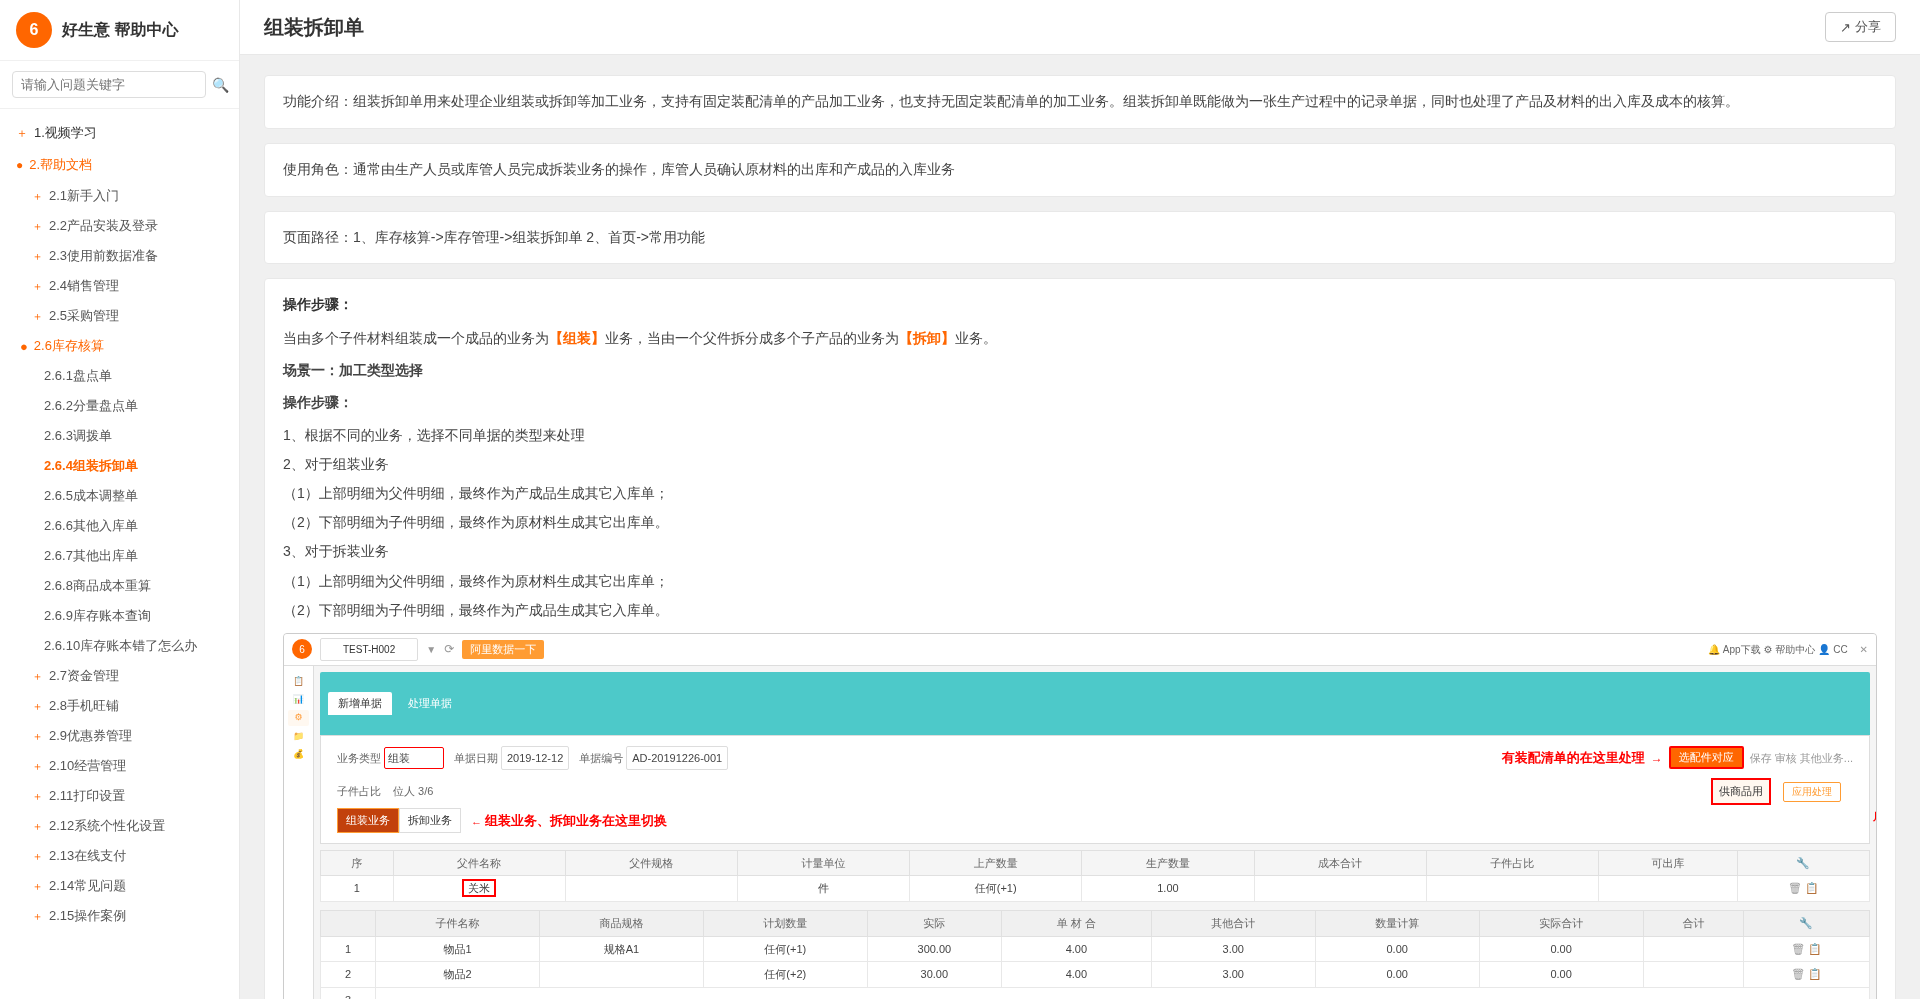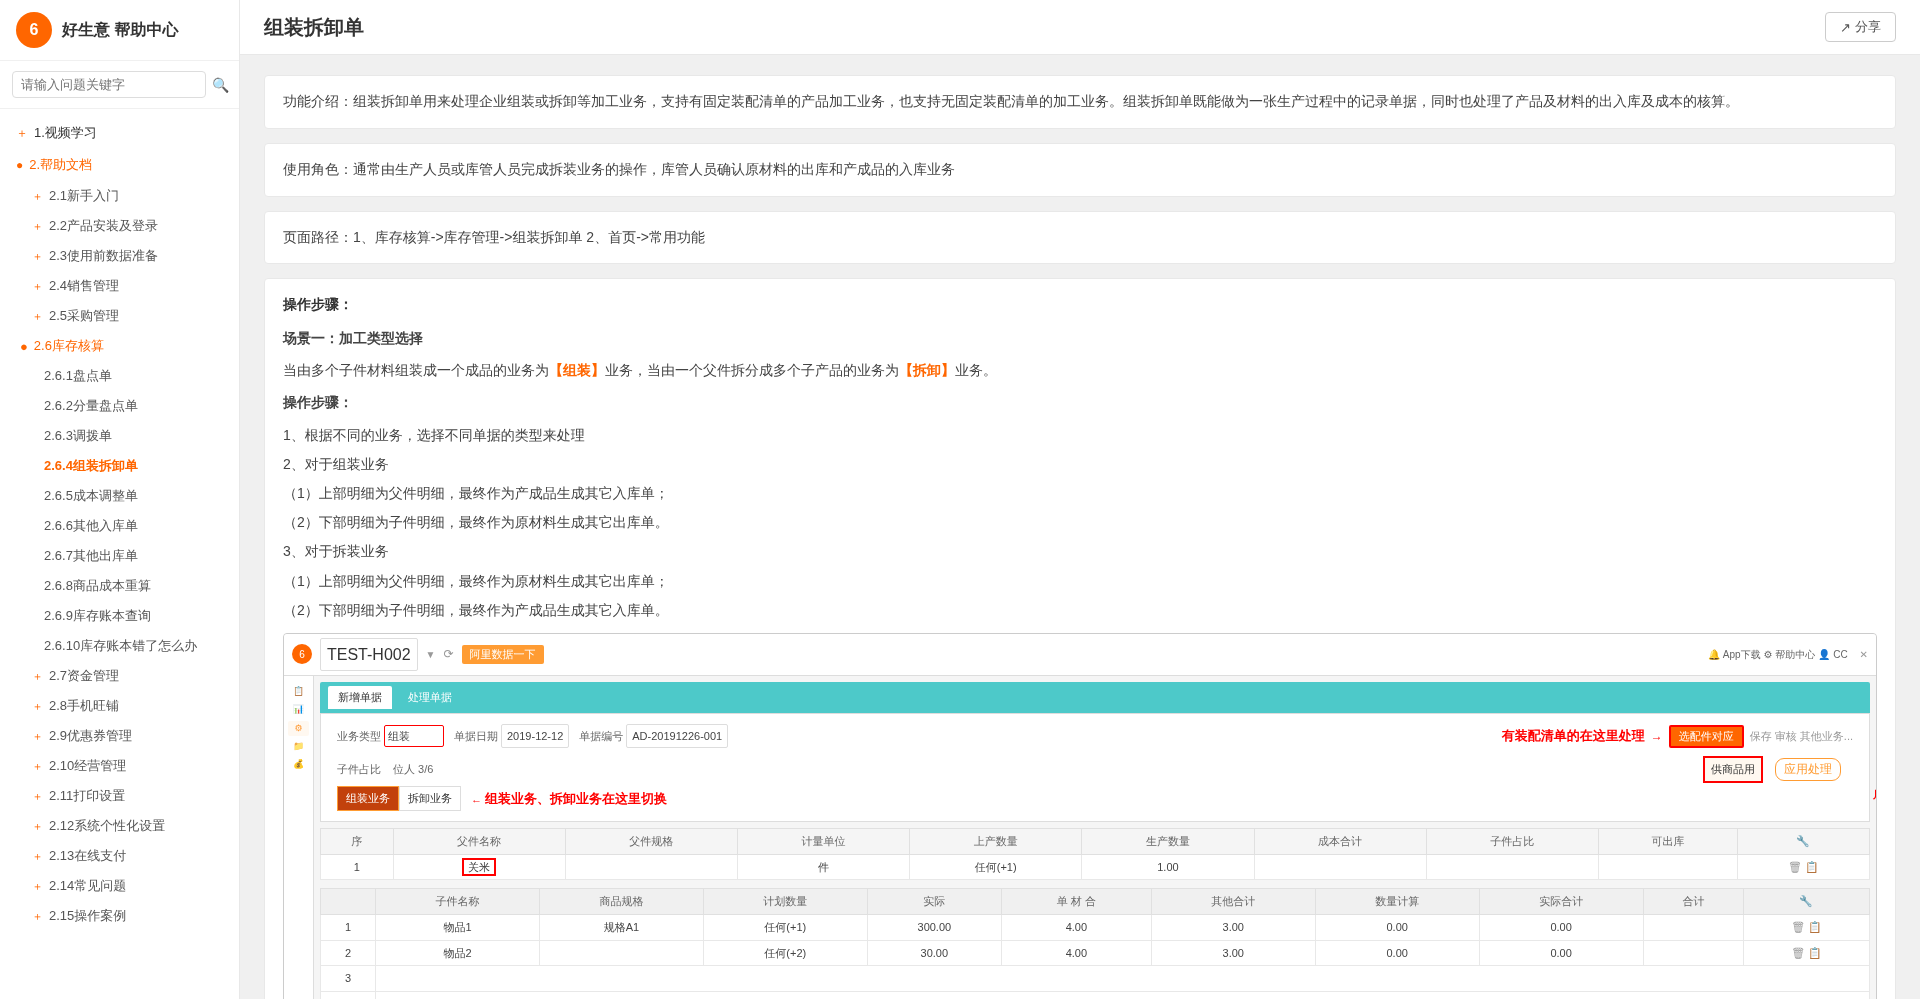--- a/index.html
+++ b/index.html
@@ -190,23 +190,23 @@
     }
     .fake-orange-logo {
       width: 20px; height: 20px;
       background: #ff6600;
       border-radius: 50%;
       display: inline-flex; align-items: center; justify-content: center;
       color: #fff; font-size: 10px;
     }
     .fake-input-sm {
       border: 1px solid #ddd;
-      padding: 2px 6px;
+      padding: 2px 22px;
       border-radius: 2px;
-      font-size: 16px;
+      font-size: 10px;
       background: #fff;
       color: #333;
     }
     .fake-refresh-icon { color: #999; font-size: 12px; }
     .fake-btn-orange {
       background: #ff9c33;
       color: #fff;
       border: none;
       padding: 2px 8px;
       border-radius: 2px;
@@ -219,21 +219,21 @@
       min-height: 220px;
     }
     .fake-content-area {
       flex: 1;
       background: #f5f5f5;
       padding: 6px;
       position: relative;
     }
     .fake-toolbar {
       background: #4dc9c9;
-      padding: 4px 8px;
+      padding: 20px 8px;
       display: flex;
       gap: 6px;
       align-items: center;
       border-radius: 2px 2px 0 0;
     }
     .fake-tab {
       background: #fff;
       color: #333;
       padding: 2px 10px;
       border-radius: 2px 2px 0 0;
@@ -253,21 +253,21 @@
     .fake-field {
       display: flex; align-items: center; gap: 3px;
     }
     .fake-field-label { color: #666; white-space: nowrap; }
     .fake-field-value { 
       border: 1px solid #ddd; padding: 2px 5px; background: #fff; 
       font-size: 11px; min-width: 60px; border-radius: 2px;
     }
     .fake-btn-sm {
       border: 1px solid #ff9c33; color: #ff9c33; background: #fff;
-      padding: 2px 8px; border-radius: 9px; font-size: 12px;
+      padding: 2px 8px; border-radius: 2px; font-size: 10px;
     }
     .fake-table {
       width: 100%;
       border-collapse: collapse;
       font-size: 11px;
       margin-top: 4px;
     }
     .fake-table th {
       background: #f5f5f5;
       border: 1px solid #e0e0e0;
@@ -483,24 +483,24 @@
       <p>使用角色：通常由生产人员或库管人员完成拆装业务的操作，库管人员确认原材料的出库和产成品的入库业务</p>
     </div>
 
     <div class="content-card">
       <p>页面路径：1、库存核算-&gt;库存管理-&gt;组装拆卸单 2、首页-&gt;常用功能</p>
     </div>
 
     <div class="content-card">
       <div class="section-title">操作步骤：</div>
 
-      <p style="margin-bottom:8px;"><strong>场景一：加工类型选择</strong></p>
       <p style="margin-bottom:8px;">
         当由多个子件材料组装成一个成品的业务为<span class="highlight-text">【组装】</span>业务，当由一个父件拆分成多个子产品的业务为<span class="highlight-text">【拆卸】</span>业务。
       </p>
+      <p style="margin-bottom:8px;"><strong>场景一：加工类型选择</strong></p>
 
       <p style="margin-bottom:8px; font-weight:bold;">操作步骤：</p>
 
       <div class="step-list">
         <div class="step-item">1、根据不同的业务，选择不同单据的类型来处理</div>
         <div class="step-item">2、对于组装业务</div>
         <div class="step-item sub-step">（1）上部明细为父件明细，最终作为产成品生成其它入库单；</div>
         <div class="step-item sub-step">（2）下部明细为子件明细，最终作为原材料生成其它出库单。</div>
         <div class="step-item">3、对于拆装业务</div>
         <div class="step-item sub-step">（1）上部明细为父件明细，最终作为原材料生成其它出库单；</div>

